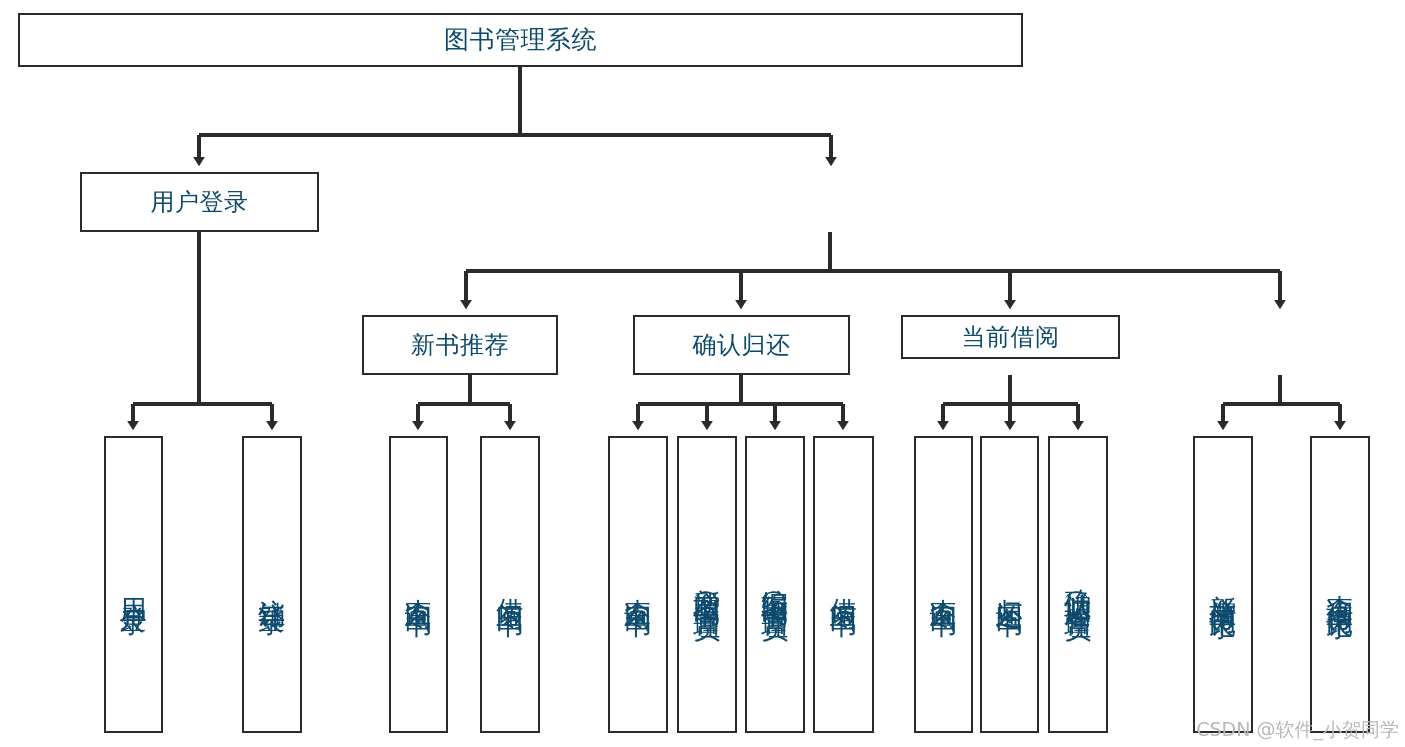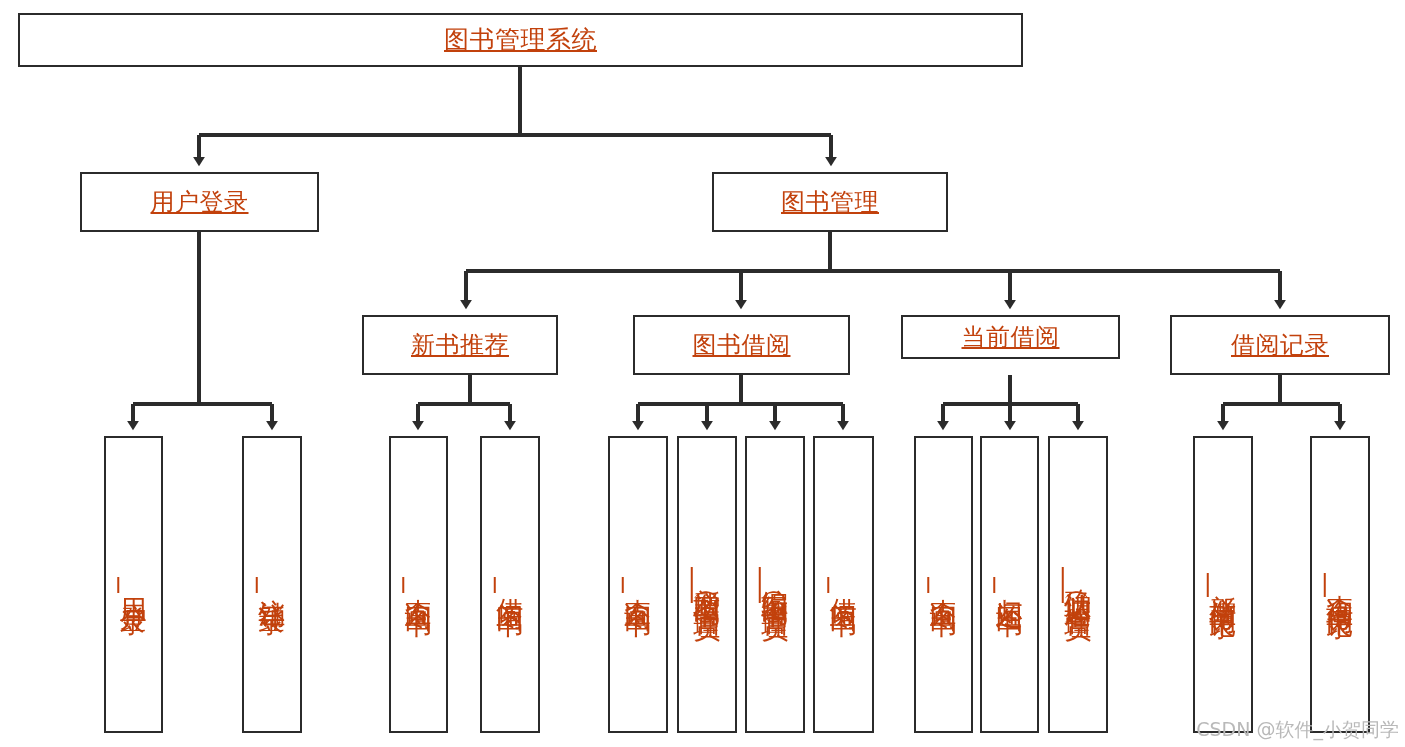--- a/index.html
+++ b/index.html
@@ -29,26 +29,25 @@
     position: absolute;
     box-sizing: border-box;
     border: 2.5px solid #2b2b2b;
     background: #ffffff;
     display: flex;
     align-items: center;
     justify-content: center;
     z-index: 2;
   }
   .node-label {
-    color: #c2410c;
+    color: #0c4a6e;
     letter-spacing: 0.5px;
     line-height: 1.18;
     text-align: center;
     white-space: pre;
-    text-decoration: underline;
   }
   .node-root .node-label {
     font-size: 25px;
   }
   .node-l1 .node-label {
     font-size: 24px;
   }
   .node-l2 .node-label {
     font-size: 24px;
   }
@@ -148,36 +147,30 @@
     </g>
   </svg>
 
   <div class="node node-root" style="left:18px; top:13px; width:1005px; height:54px;">
     <span class="node-label">图书管理系统</span>
   </div>
 
   <div class="node node-l1" style="left:80px; top:172px; width:239px; height:60px;">
     <span class="node-label">用户登录</span>
   </div>
-  <div class="node node-l1" style="left:712px; top:172px; width:236px; height:60px;">
-    <span class="node-label">图书管理</span>
-  </div>
 
   <div class="node node-l2" style="left:362px; top:315px; width:196px; height:60px;">
     <span class="node-label">新书推荐</span>
   </div>
   <div class="node node-l2" style="left:633px; top:315px; width:217px; height:60px;">
-    <span class="node-label">图书借阅</span>
+    <span class="node-label">确认归还</span>
   </div>
   <div class="node node-l2" style="left:901px; top:315px; width:219px; height:44px;">
     <span class="node-label">当前借阅</span>
   </div>
-  <div class="node node-l2" style="left:1170px; top:315px; width:220px; height:60px;">
-    <span class="node-label">借阅记录</span>
-  </div>
 
   <div class="node node-leaf" style="left:104px; top:436px; width:59px; height:297px;">
     <span class="node-label">用户登录</span>
   </div>
   <div class="node node-leaf" style="left:242px; top:436px; width:60px; height:297px;">
     <span class="node-label">注销登录</span>
   </div>
 
   <div class="node node-leaf" style="left:389px; top:436px; width:59px; height:297px;">
     <span class="node-label">查询图书</span>

